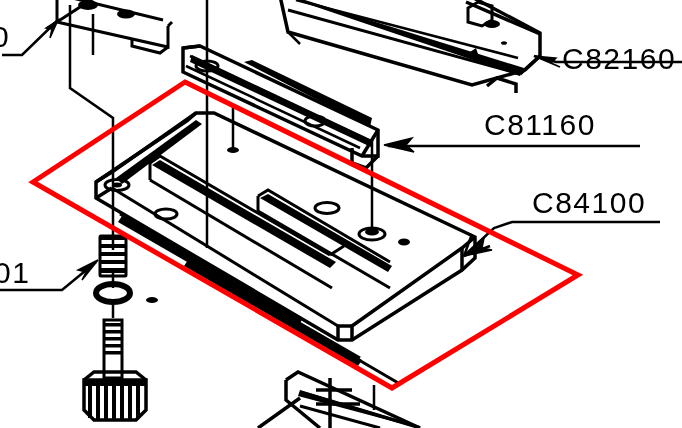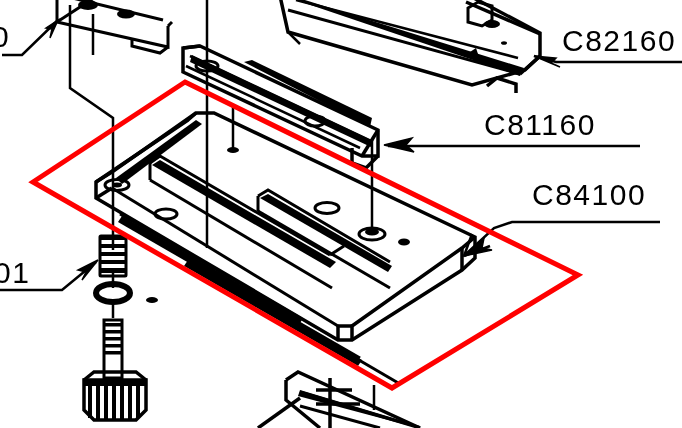--- a/index.html
+++ b/index.html
@@ -29,23 +29,23 @@
     position: absolute;
     font-family: "Liberation Sans", sans-serif;
     font-size: 30px;
     font-weight: 400;
     letter-spacing: 1.5px;
     color: #000000;
     white-space: nowrap;
     line-height: 1;
     user-select: none;
   }
-  #label-c82160 { left: 562px; top: 26px; }
+  #label-c82160 { left: 562px; top: 44px; }
   #label-c81160 { left: 484px; top: 110px; text-align: right; }
-  #label-c84100 { left: 532px; top: 180px; text-align: right; }
+  #label-c84100 { left: 532px; top: 188px; text-align: right; }
   #label-partial-top { left: -8px; top: 22px; }
   #label-partial-left { left: -6px; top: 258px; }
 </style>
 </head>
 <body>
 
 <div id="diagram-root">
 
   <svg id="diagram-svg" viewBox="0 0 682 428">
 

